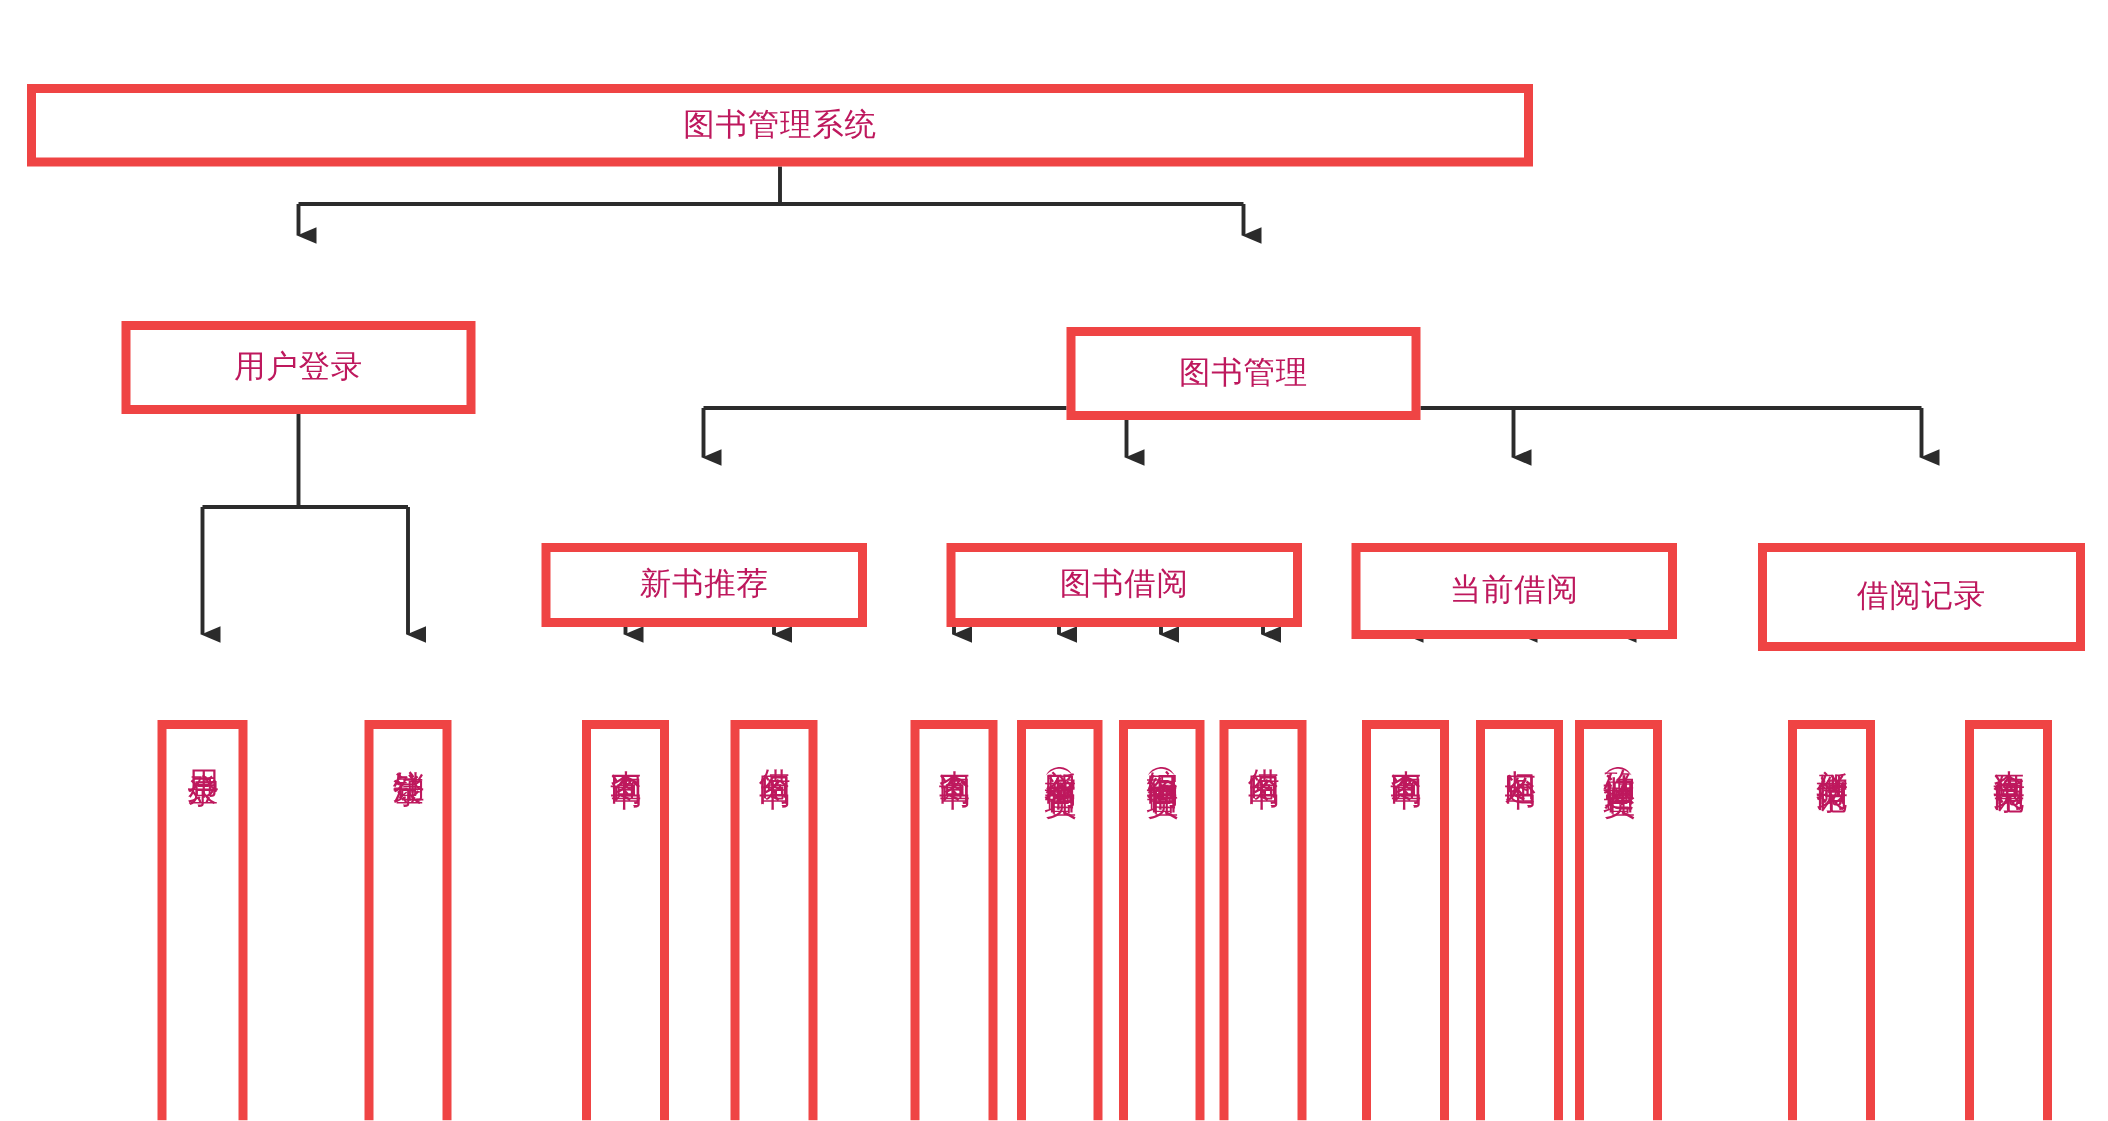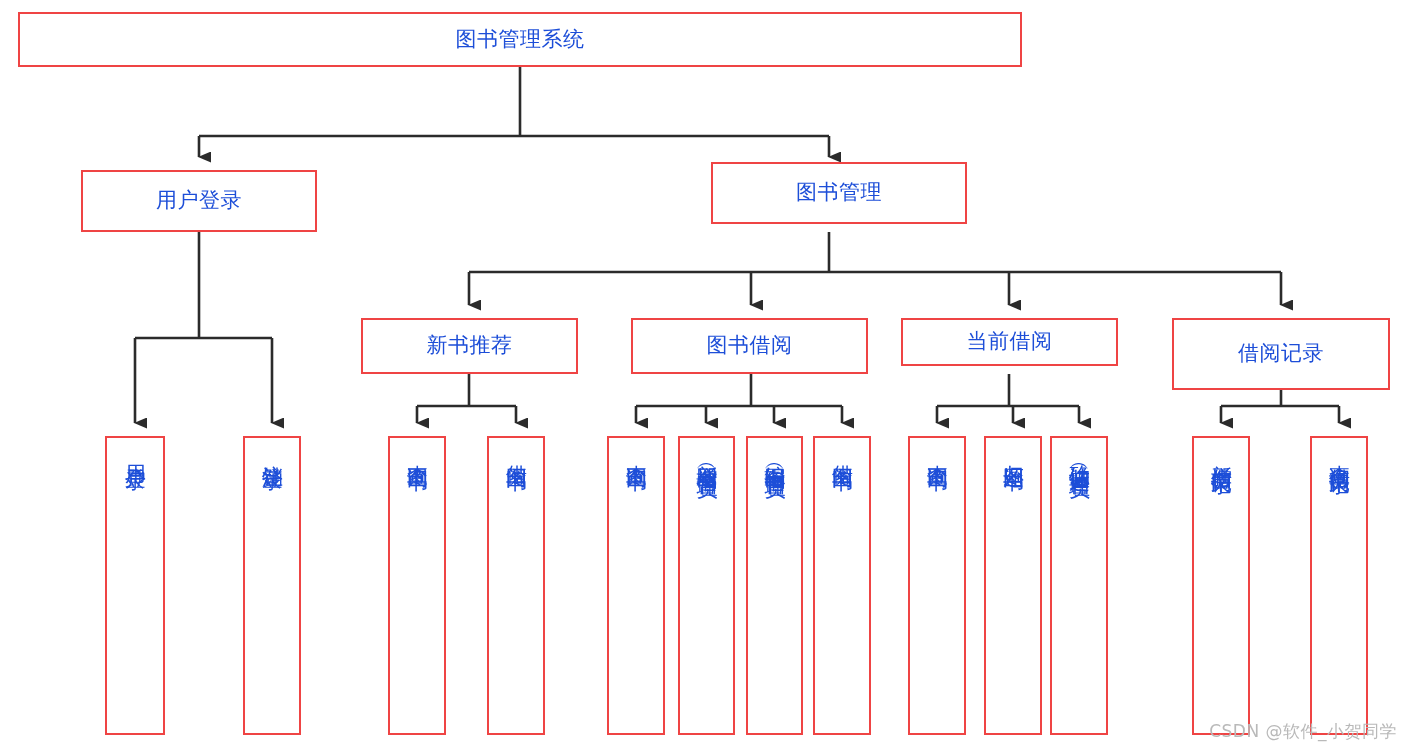--- a/index.html
+++ b/index.html
@@ -22,27 +22,28 @@
     position: absolute;
     left: 0;
     top: 0;
     width: 1405px;
     height: 747px;
     pointer-events: none;
   }
   .node {
     position: absolute;
     box-sizing: border-box;
-    border: 2px solid #ef4444;
+    border: 6px solid #ef4444;
     background: #ffffff;
     display: flex;
     align-items: center;
     justify-content: center;
-    color: #1d4ed8;
+    color: #be185d;
     line-height: 1.12;
+    margin-top: 44px;
   }
   .node .label {
     display: block;
     text-align: center;
     white-space: pre-line;
   }
   
   .node.horiz .label {
     font-size: 21px;
     letter-spacing: 0.5px;
@@ -119,30 +120,30 @@
       </g>
   </svg>
 
   <div id="nodes-layer">
     <div class="node horiz" id="node-root" style="left: 18px; top: 12px; width: 1004px; height: 55px;">
       <span class="label">图书管理系统</span>
     </div>
   <div class="node horiz" style="left: 81px; top: 170px; width: 236px; height: 62px;">
         <span class="label">用户登录</span>
       </div>
-      <div class="node horiz" style="left: 711px; top: 162px; width: 256px; height: 62px;">
+      <div class="node horiz" style="left: 711px; top: 174px; width: 236px; height: 62px;">
         <span class="label">图书管理</span>
       </div>
       <div class="node horiz" style="left: 361px; top: 318px; width: 217px; height: 56px;">
         <span class="label">新书推荐</span>
       </div>
       <div class="node horiz" style="left: 631px; top: 318px; width: 237px; height: 56px;">
         <span class="label">图书借阅</span>
       </div>
-      <div class="node horiz" style="left: 901px; top: 318px; width: 217px; height: 48px;">
+      <div class="node horiz" style="left: 901px; top: 318px; width: 217px; height: 64px;">
         <span class="label">当前借阅</span>
       </div>
       <div class="node horiz" style="left: 1172px; top: 318px; width: 218px; height: 72px;">
         <span class="label">借阅记录</span>
       </div>
       <div class="node vert" style="left: 105px; top: 436px; width: 60px; height: 299px;">
         <span class="label">用户登录</span>
       </div>
       <div class="node vert" style="left: 243px; top: 436px; width: 58px; height: 299px;">
         <span class="label">注销登录</span>
@@ -175,14 +176,13 @@
         <span class="label">确认归还（管理员）</span>
       </div>
       <div class="node vert" style="left: 1192px; top: 436px; width: 58px; height: 299px;">
         <span class="label">新增借阅记录</span>
       </div>
       <div class="node vert" style="left: 1310px; top: 436px; width: 58px; height: 299px;">
         <span class="label">查询借阅记录</span>
       </div>
     </div>
 
-  <div id="watermark">CSDN @软件_小贺同学</div>
 </div>
 
 </body></html>

